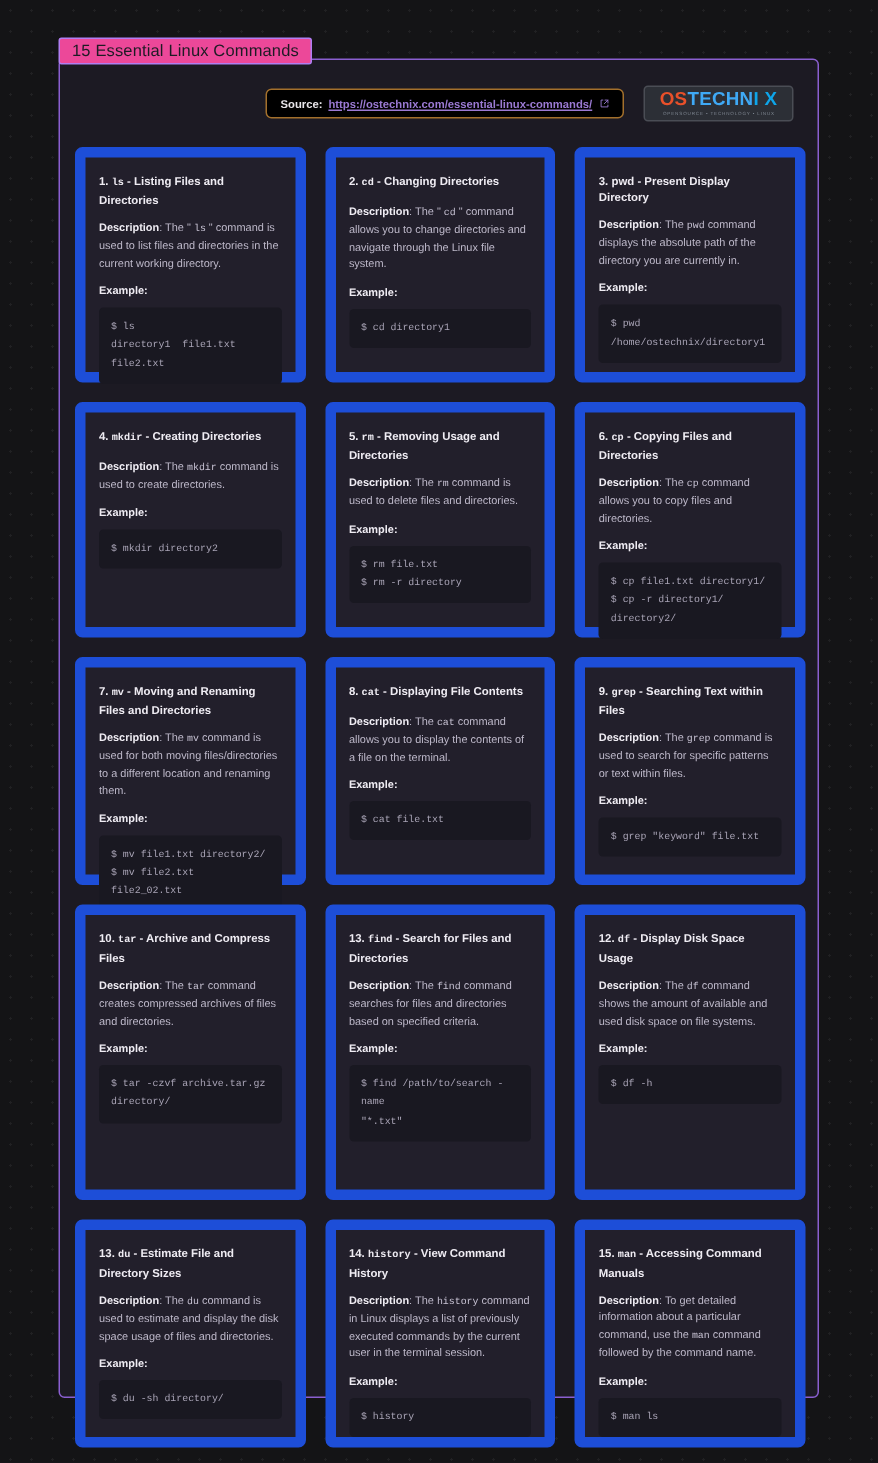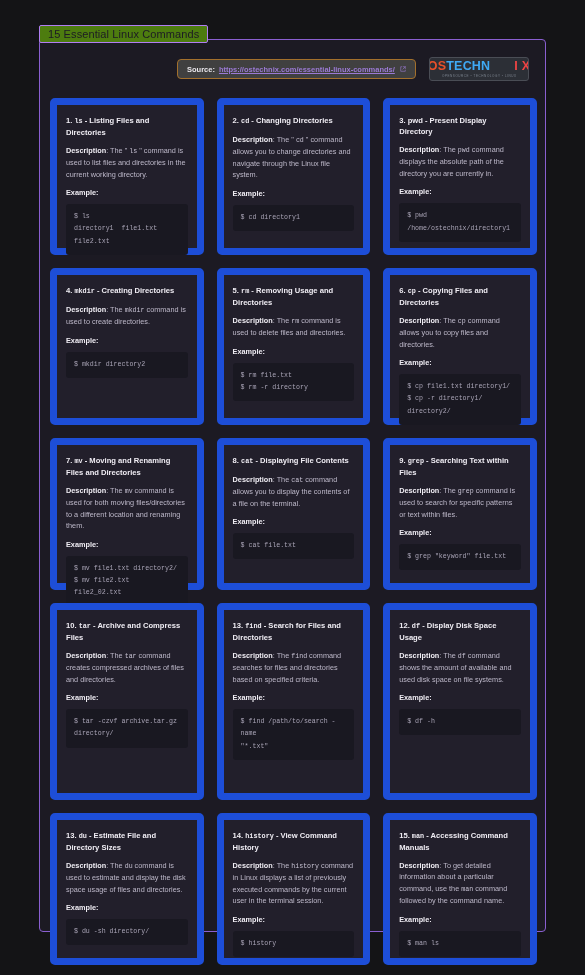--- a/index.html
+++ b/index.html
@@ -32,21 +32,21 @@
 
   
   .title-badge {
     position: absolute;
     left: 39px;
     top: 25px;
     height: 18px;
     padding: 0 8px;
     display: flex;
     align-items: center;
-    background: #4d7c0f;
+    background: #ec4899;
     border: 1px solid #b07ef2;
     border-radius: 2px;
     color: #1d1b24;
     font-size: 11px;
     font-weight: 400;
     letter-spacing: 0.1px;
     white-space: nowrap;
     z-index: 4;
   }
 
@@ -75,21 +75,21 @@
 
   .source-bar {
     position: absolute;
     left: 137px;
     top: 19px;
     height: 20px;
     padding: 0 9px;
     display: flex;
     align-items: center;
     gap: 4px;
-    background: #404040;
+    background: #000000;
     border: 1px solid #a3702c;
     border-radius: 4px;
     white-space: nowrap;
   }
   .source-label {
     color: #e8e6ea;
     font-size: 7.5px;
     font-weight: bold;
   }
   .source-url {
@@ -118,21 +118,21 @@
   .logo-main {
     font-family: "Liberation Sans", sans-serif;
     font-size: 12.5px;
     font-weight: bold;
     letter-spacing: 0.2px;
     line-height: 1;
     white-space: nowrap;
   }
   .logo-os { color: #e8502a; }
   .logo-tech { color: #3fa9f5; text-align: right; }
-  .logo-x { color: #ef4444; padding-left: 24px; }
+  .logo-x { color: #0ea5e9; }
   .logo-sub {
     font-size: 3.2px;
     letter-spacing: 0.6px;
     color: #7d8590;
     margin-top: 1.5px;
     white-space: nowrap;
     transform: scale(0.95);
   }
 
   

